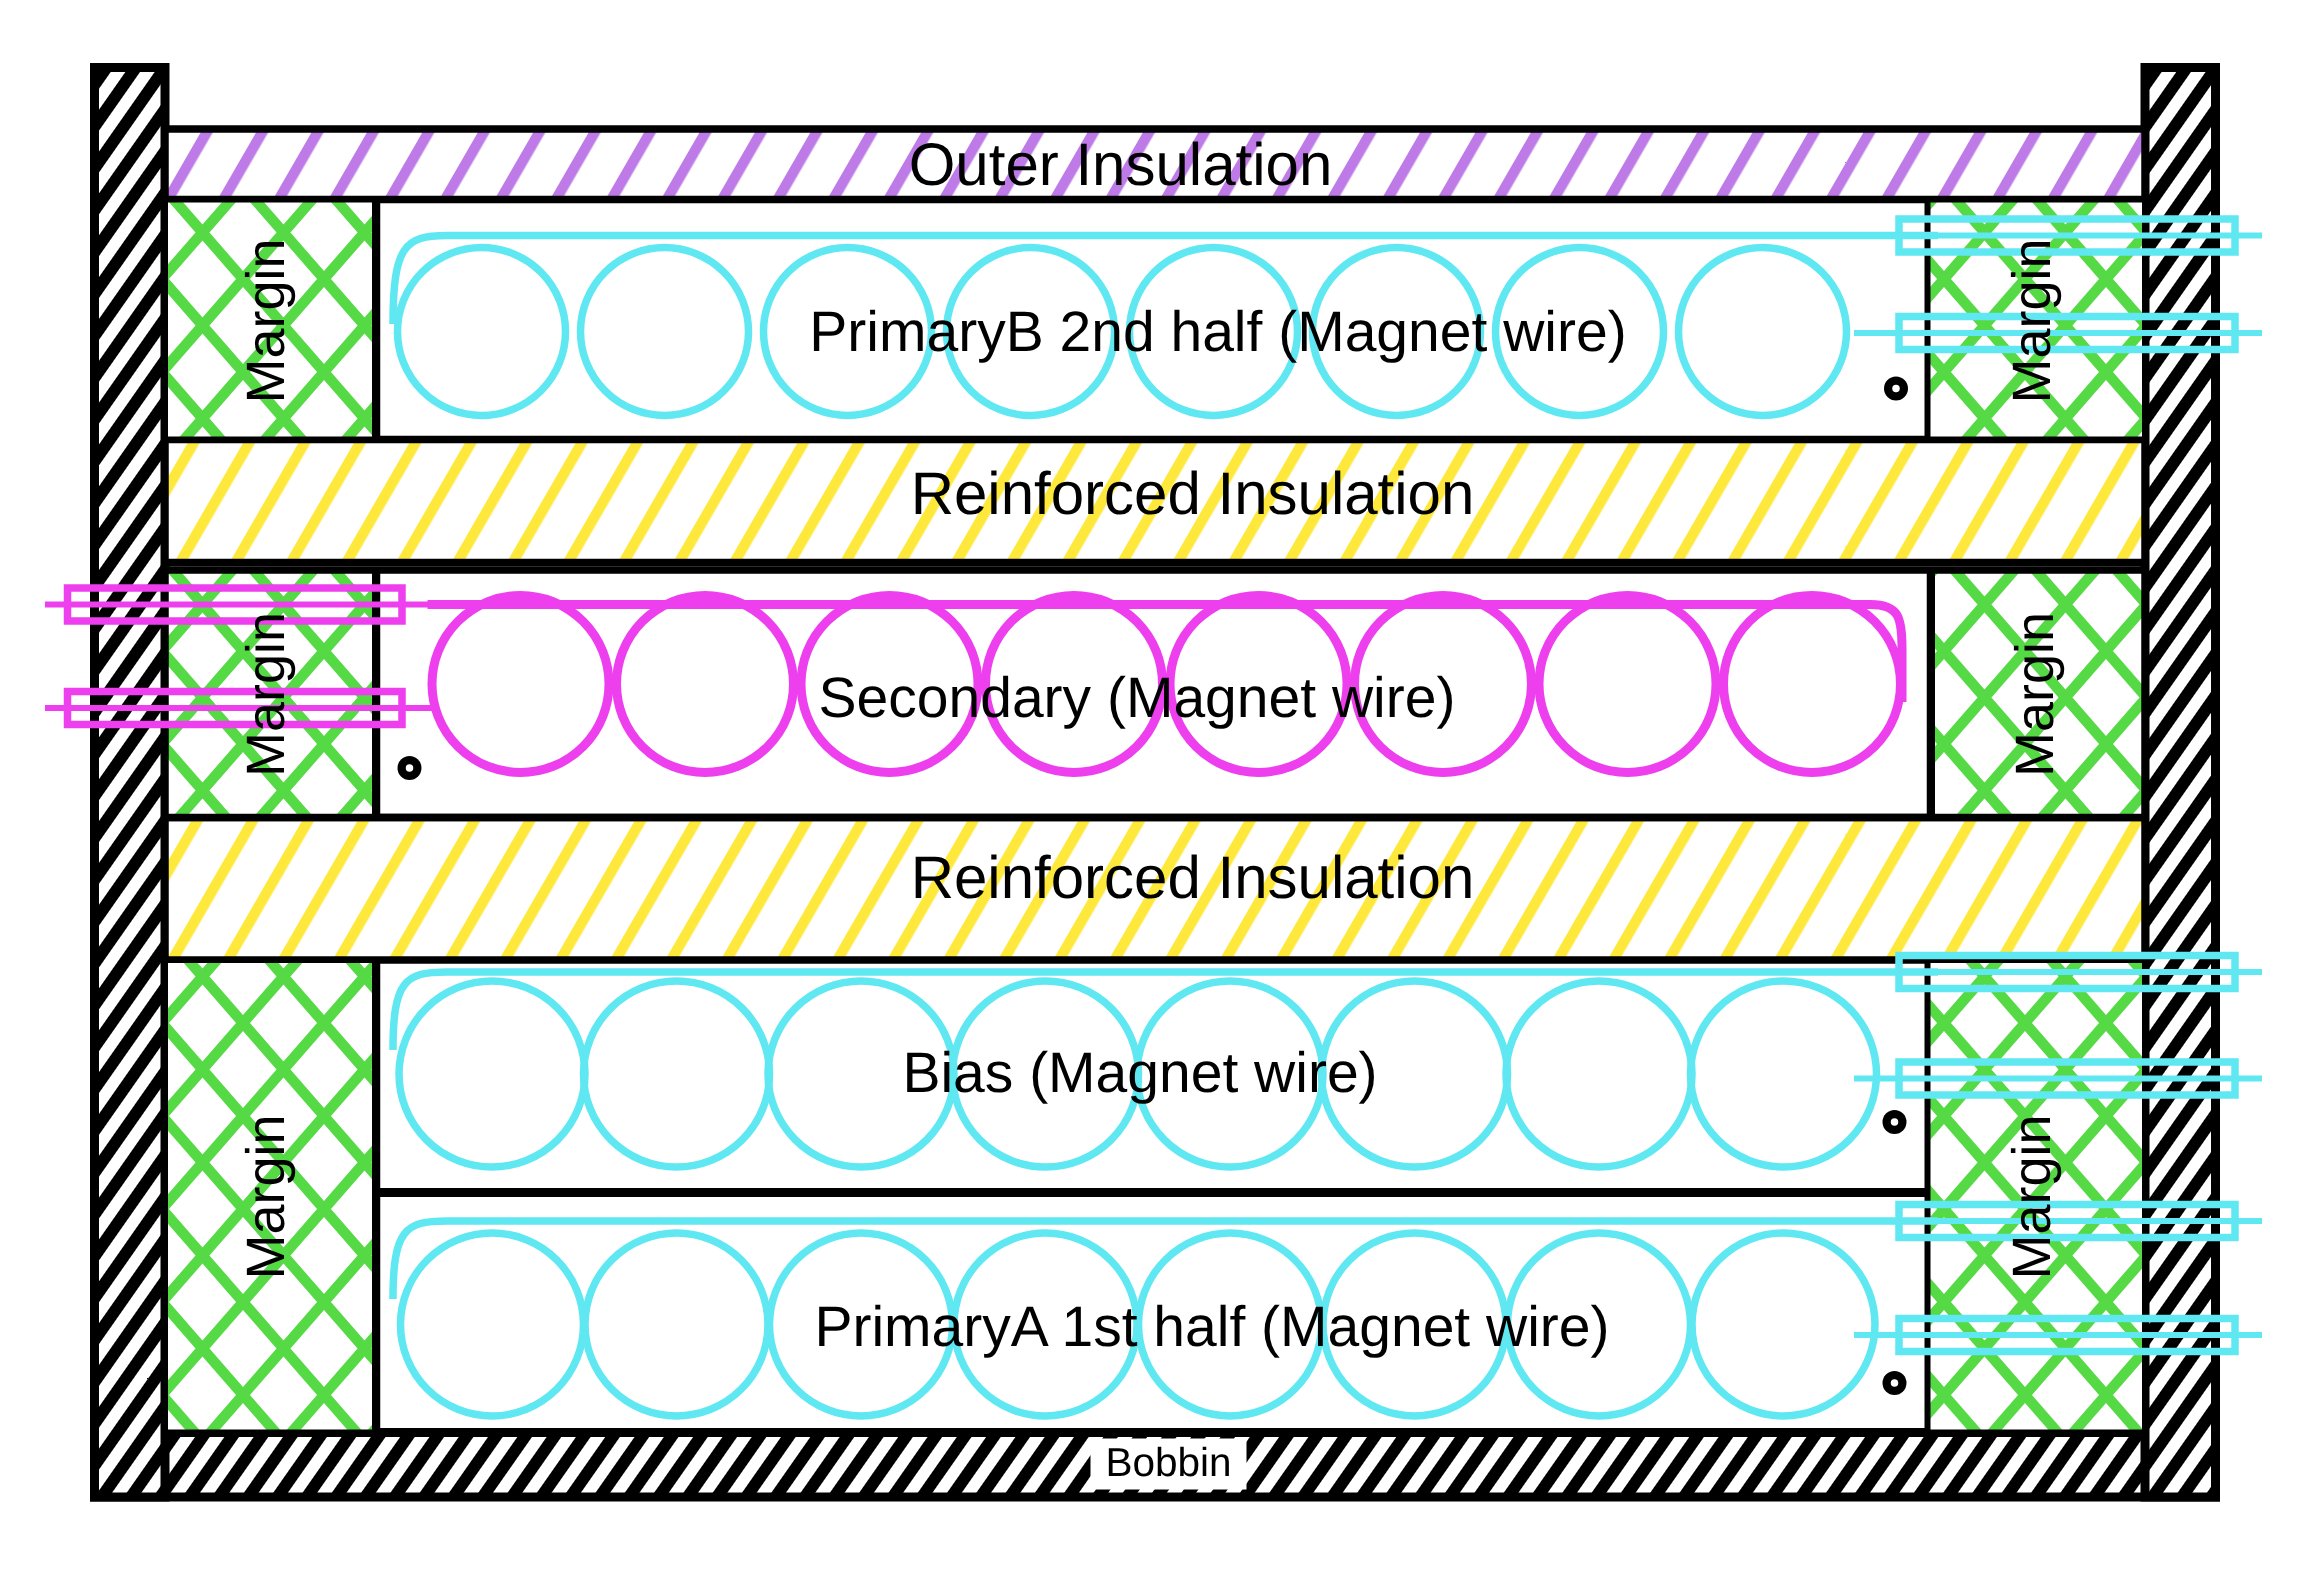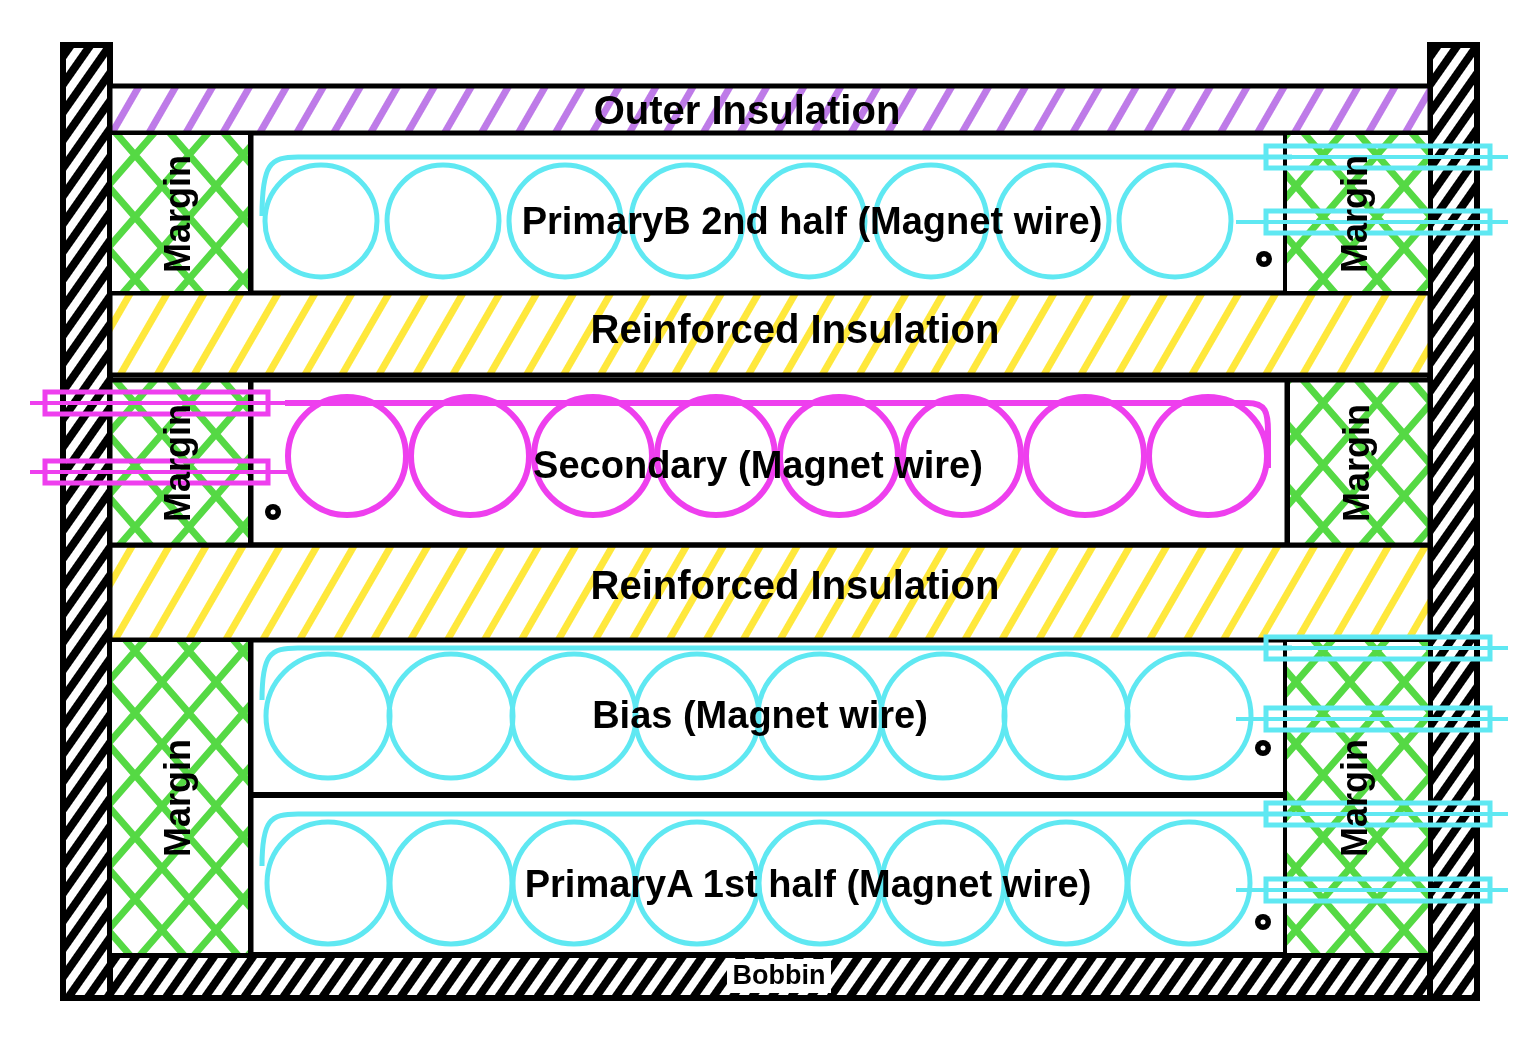--- a/index.html
+++ b/index.html
@@ -1,16 +1,16 @@
 <!DOCTYPE html>
 <html><head>
 <meta charset="utf-8">
 <style>
   html,body{margin:0;padding:0;background:#ffffff;}
-  .stage{position:relative;width:1536px;height:1050px;background:#ffffff;overflow:hidden;font-weight:bold;}
+  .stage{position:relative;width:1536px;height:1050px;background:#ffffff;overflow:hidden;}
   svg{display:block;}
   text{font-family:"Liberation Sans", sans-serif;fill:#000;}
   .band-label{font-size:40px;}
   .winding-label{font-size:38px;}
   .margin-label{font-size:36px;}
   .bobbin-label{font-size:27px;}
 </style>
 </head>
 <body>
 

